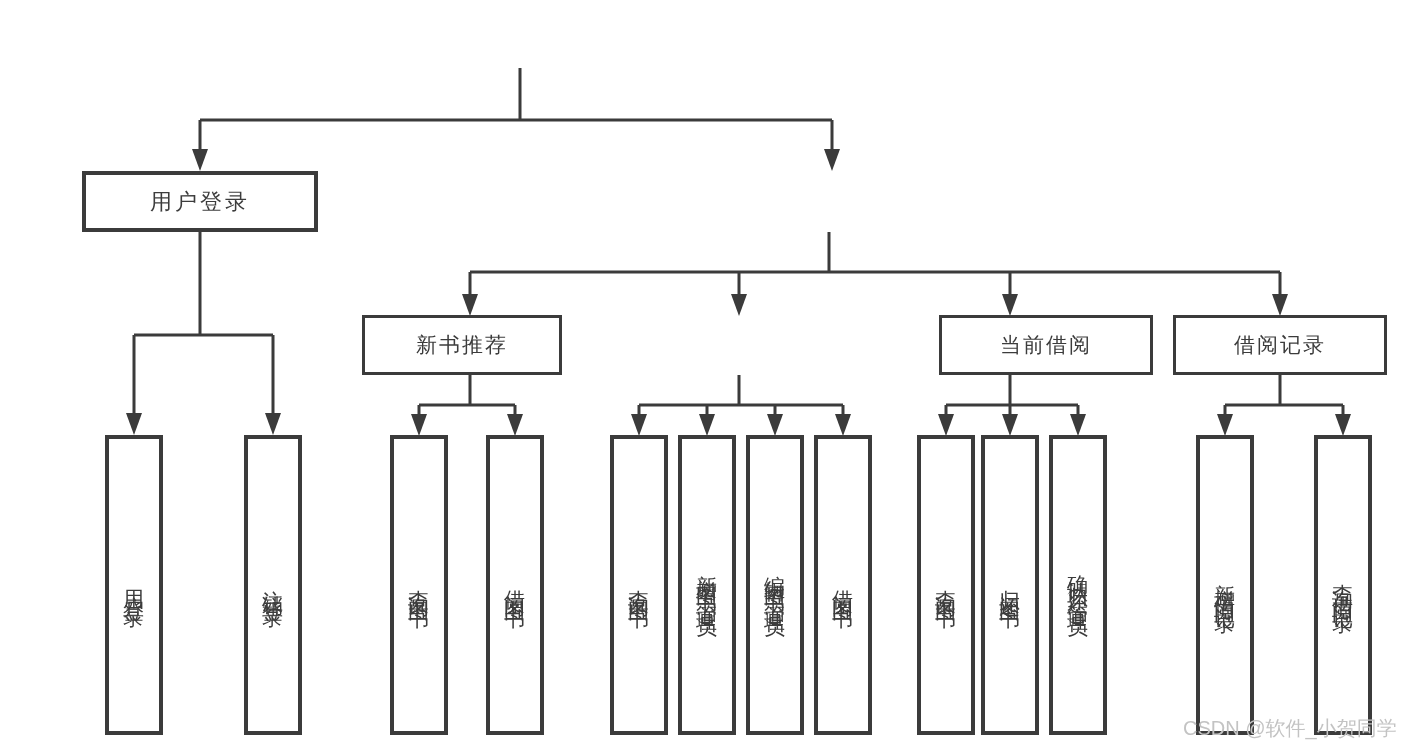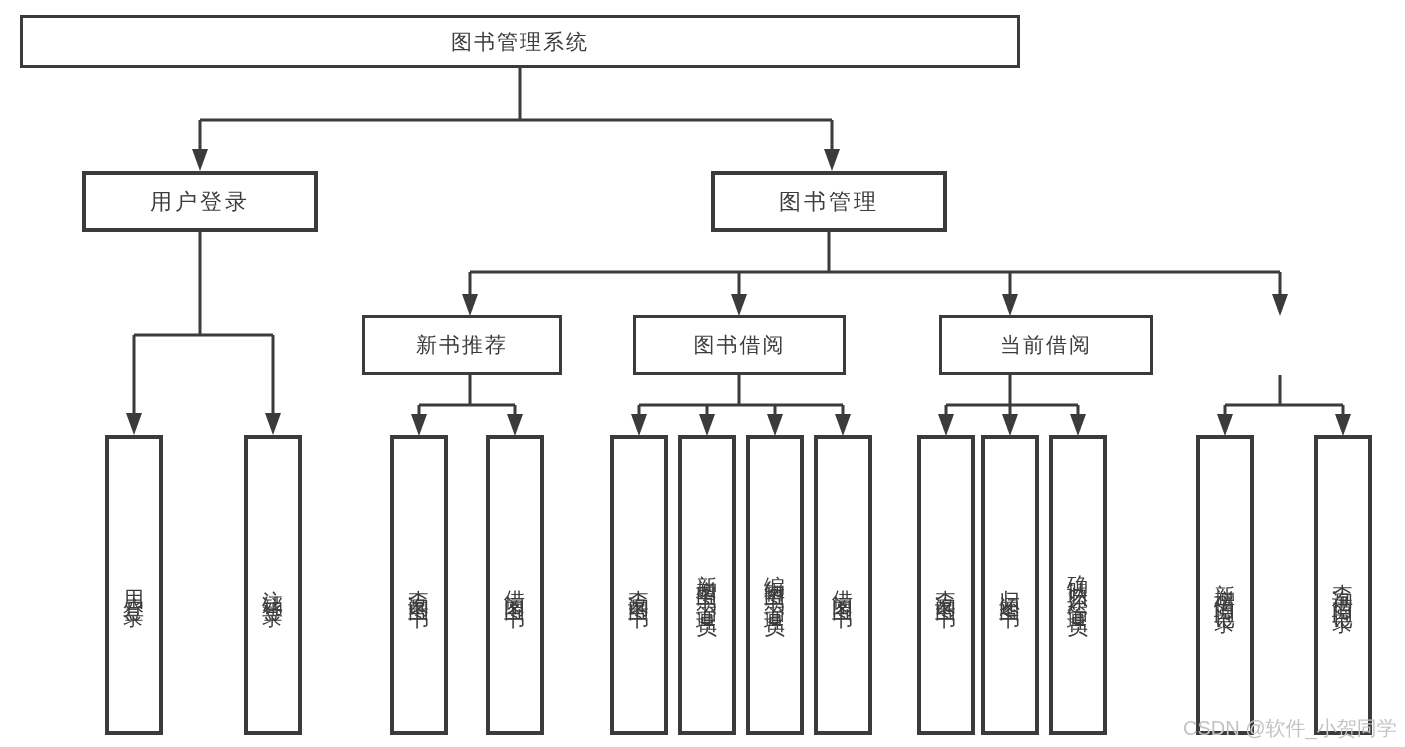--- a/index.html
+++ b/index.html
@@ -89,28 +89,26 @@
     <path class="cline" d="M1010 375 V405 M946 405 H1078 M946 405 V415 M1010 405 V415 M1078 405 V415"></path>
     <polygon class="arrow" points="938,414 954,414 946,436"></polygon>
     <polygon class="arrow" points="1002,414 1018,414 1010,436"></polygon>
     <polygon class="arrow" points="1070,414 1086,414 1078,436"></polygon>
 
     <path class="cline" d="M1280 375 V405 M1225 405 H1343 M1225 405 V415 M1343 405 V415"></path>
     <polygon class="arrow" points="1217,414 1233,414 1225,436"></polygon>
     <polygon class="arrow" points="1335,414 1351,414 1343,436"></polygon>
   </svg>
 
-  <div class="box root-box" style="left:20px; top:15px; width:1000px; height:53px;">图书管理系统</div>
 
   <div class="box lvl2" style="left:82px; top:171px; width:236px; height:61px;">用户登录</div>
-  <div class="box lvl2" style="left:711px; top:171px; width:236px; height:61px;">图书管理</div>
 
   <div class="box lvl3" style="left:362px; top:315px; width:200px; height:60px;">新书推荐</div>
-  <div class="box lvl3" style="left:633px; top:315px; width:213px; height:60px;">图书借阅</div>
   <div class="box lvl3" style="left:903px; top:315px; width:214px; height:60px;margin-left:36px;">当前借阅</div>
+  <div class="box lvl3" style="left:1173px; top:315px; width:214px; height:60px;">借阅记录</div>
 
   <div class="box leaf" style="left:105px;">用户登录</div>
   <div class="box leaf" style="left:244px;">注销登录</div>
 
   <div class="box leaf" style="left:390px;">查询图书</div>
   <div class="box leaf" style="left:486px;">借阅图书</div>
 
   <div class="box leaf" style="left:610px;">查询图书</div>
   <div class="box leaf" style="left:678px;">新增图书（管理员）</div>
   <div class="box leaf" style="left:746px;">编辑图书（管理员）</div>

